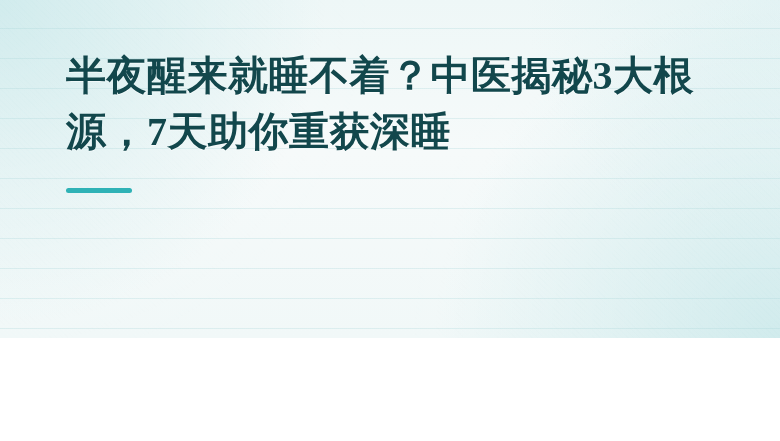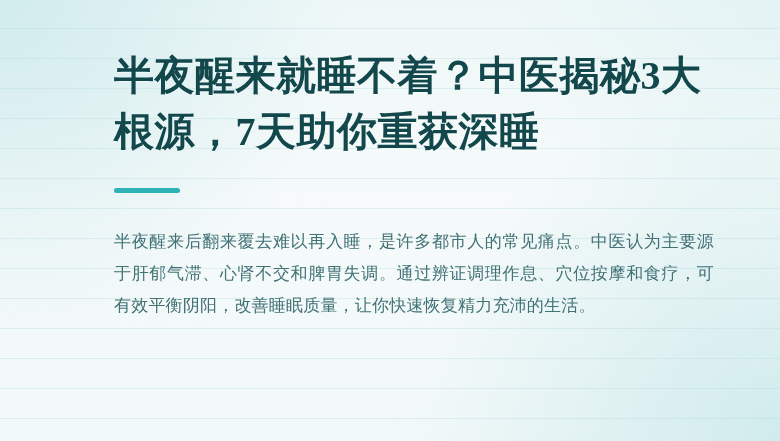--- a/index.html
+++ b/index.html
@@ -9,30 +9,29 @@
   body {
     width: 780px;
     height: 441px;
     overflow: hidden;
     font-family: "Liberation Sans", "DejaVu Sans", sans-serif;
   }
 
   #card {
     position: relative;
     width: 780px;
-    height: 441px;
+    height: 338px;
     box-sizing: border-box;
     overflow: hidden;
     background-color: #f3f8f8;
     background-image:
       radial-gradient(circle at 0% 0%,   rgba(200,232,234,0.75) 0%, rgba(200,232,234,0.0) 38%),
       radial-gradient(circle at 100% 100%, rgba(198,231,233,0.75) 0%, rgba(198,231,233,0.0) 40%),
       radial-gradient(circle at 100% 0%, rgba(214,238,240,0.45) 0%, rgba(214,238,240,0.0) 30%),
       linear-gradient(180deg, #eef7f7 0%, #f6fafa 45%, #f1f8f8 100%);
-    padding-left: 48px;
   }
 
   
   #ruled-lines {
     position: absolute;
     inset: 0;
     pointer-events: none;
     background-image: repeating-linear-gradient(
       180deg,
       rgba(255,255,255,0.0) 0px,
@@ -110,16 +109,15 @@
 
   <div id="ruled-lines"></div>
   <div id="texture"></div>
 
   <div id="content">
 
     <h1 id="headline">半夜醒来就睡不着？中医揭秘3大根源，7天助你重获深睡</h1>
 
     <div id="accent-rule"></div>
 
-    <p id="summary">半夜醒来后翻来覆去难以再入睡，是许多都市人的常见痛点。中医认为主要源于肝郁气滞、心肾不交和脾胃失调。通过辨证调理作息、穴位按摩和食疗，可有效平衡阴阳，改善睡眠质量，让你快速恢复精力充沛的生活。</p>
 
   </div>
 </div>
 
 </body></html>

